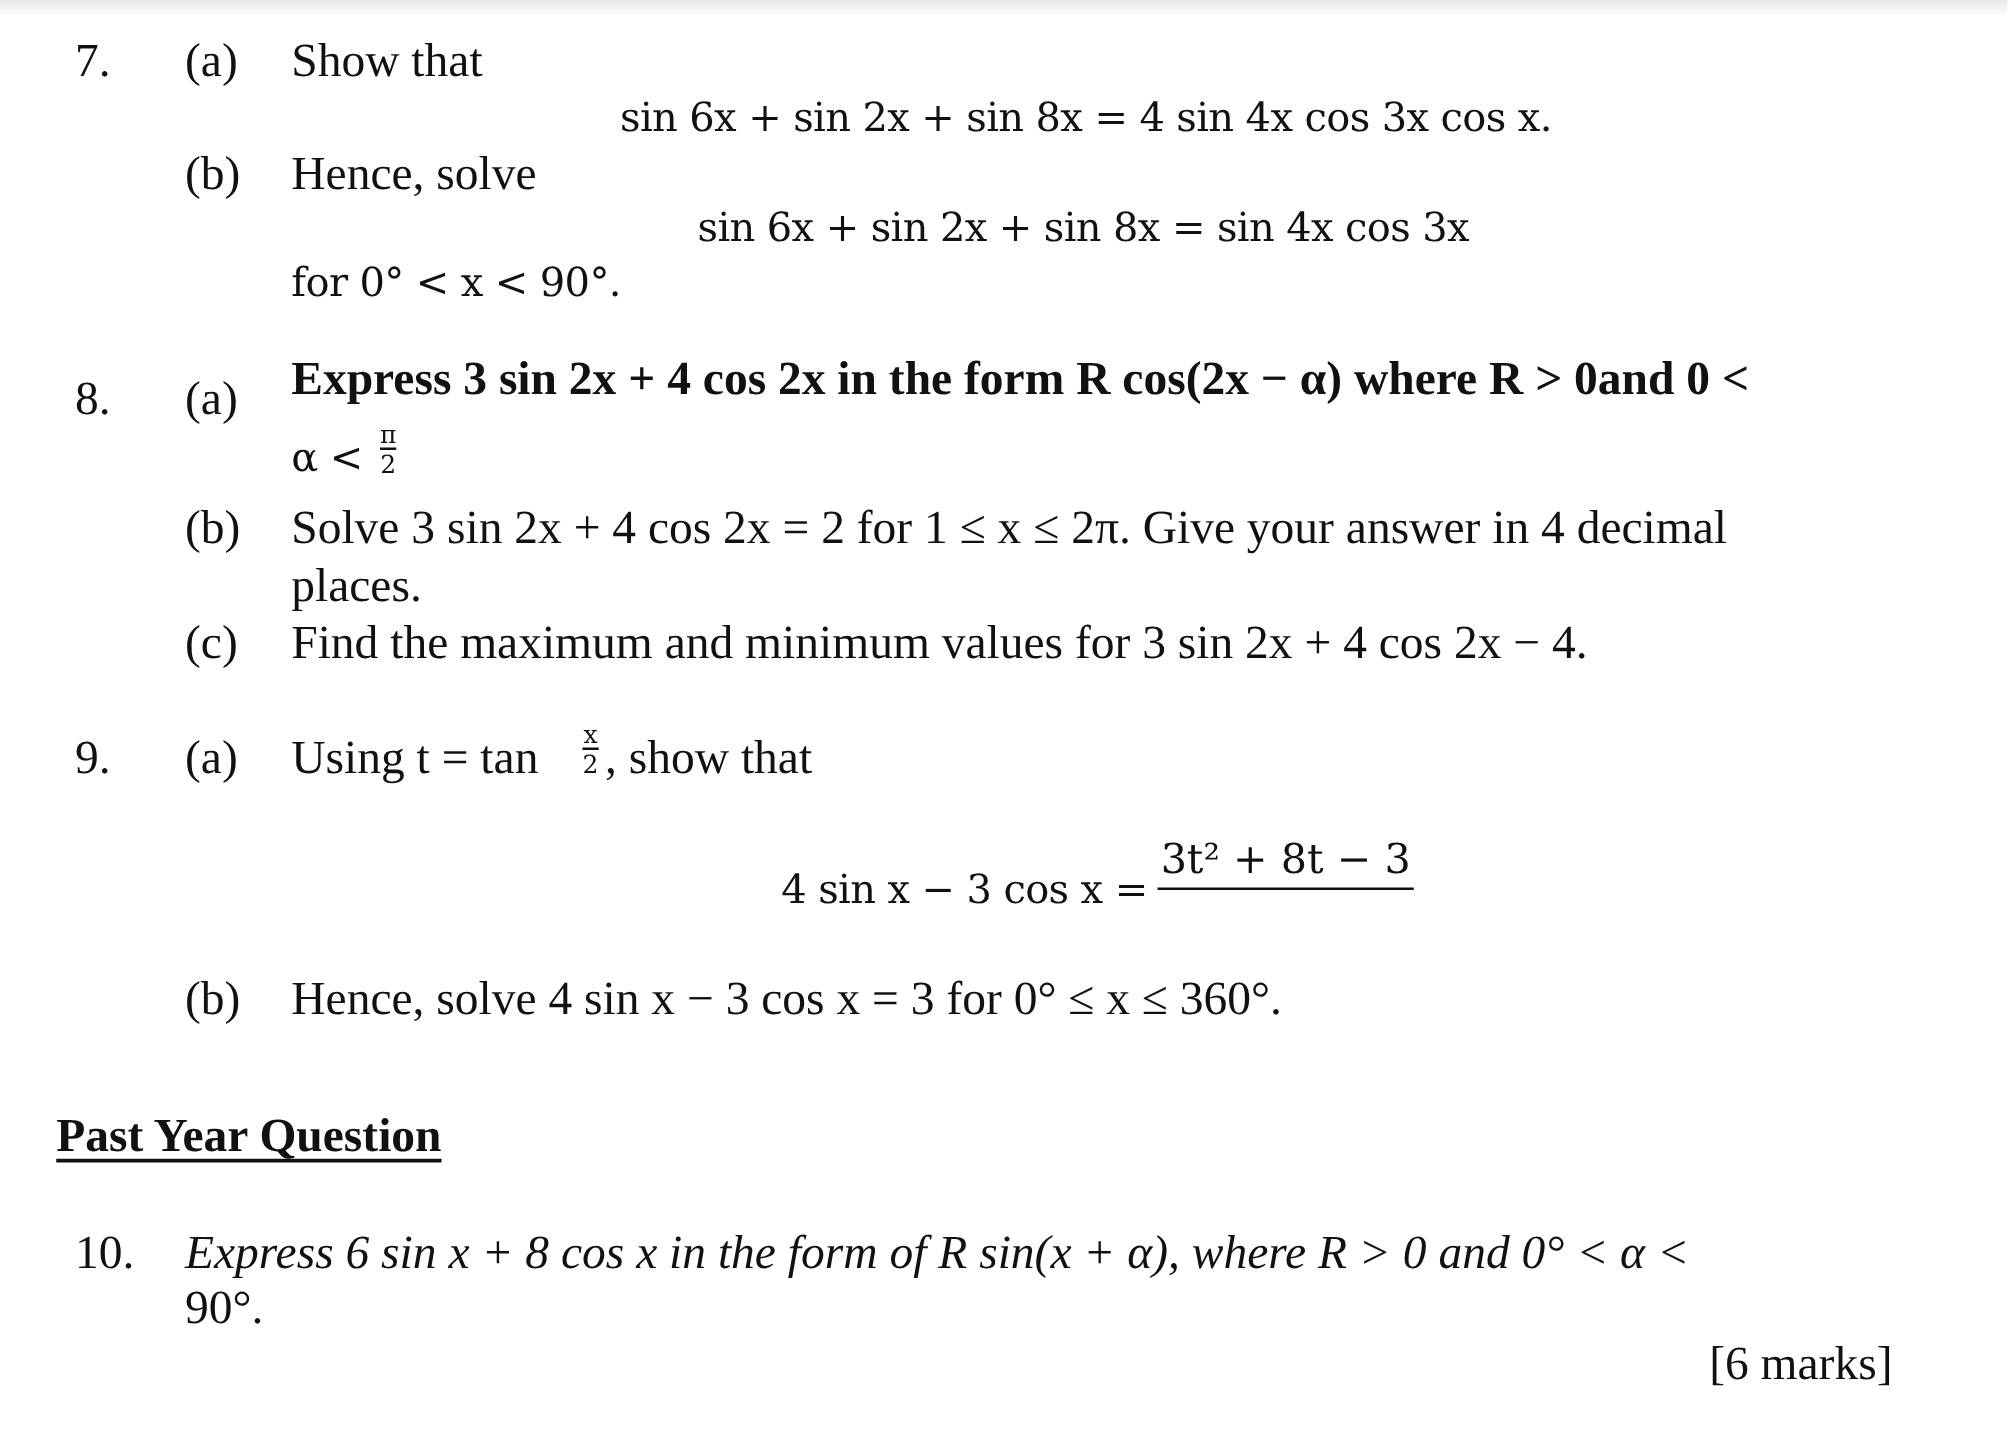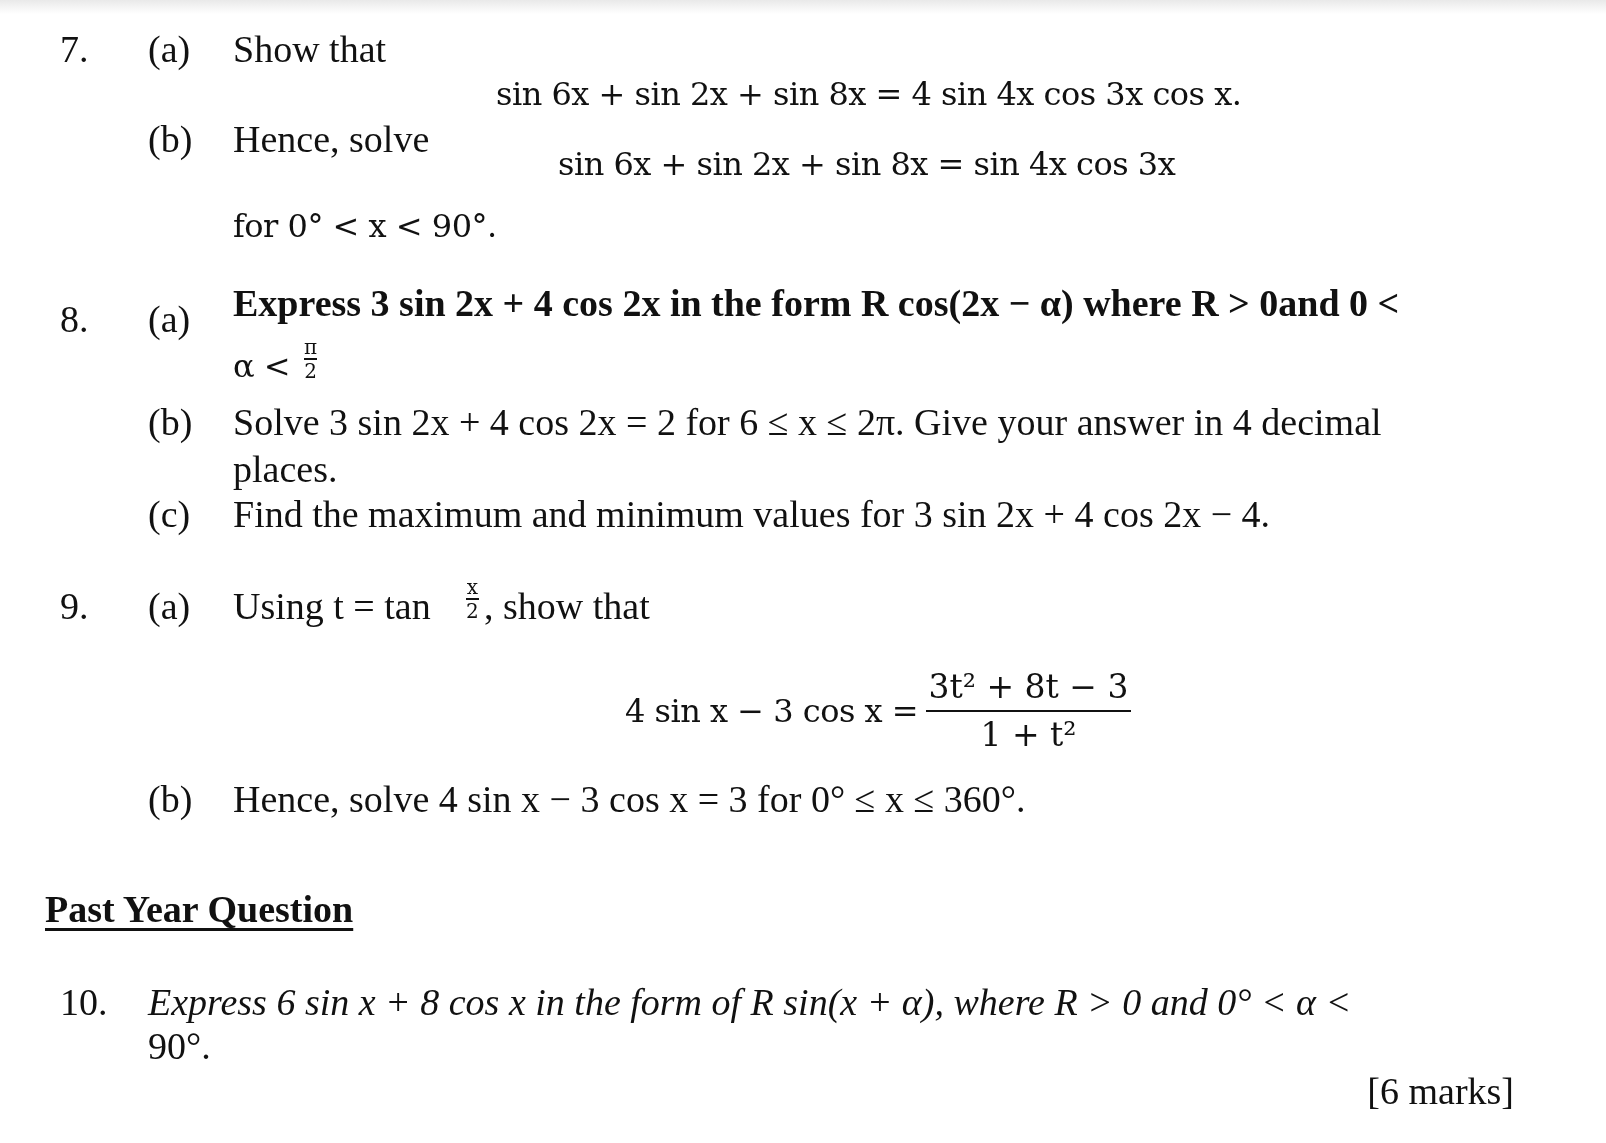--- a/index.html
+++ b/index.html
@@ -30,56 +30,55 @@
 
 <div class="topshade"></div>
 
 <div>
   <span class="abs" style="left:60px;top:30px;">7.</span>
   <span class="abs" style="left:148px;top:30px;">(a)</span>
   <span class="abs" style="left:233px;top:30px;">Show that</span>
   <span class="abs m" style="left:496px;top:78px;">sin 6x + sin 2x + sin 8x = 4 sin 4x cos 3x cos x.</span>
   <span class="abs" style="left:148px;top:120px;">(b)</span>
   <span class="abs" style="left:233px;top:120px;">Hence, solve</span>
-  <span class="abs m" style="left:558px;top:148px;">sin 6x + sin 2x + sin 8x = sin 4x cos 3x</span>
+  <span class="abs m" style="left:558px;top:166px;">sin 6x + sin 2x + sin 8x = sin 4x cos 3x</span>
   <span class="abs m" style="left:233px;top:210px;">for 0° &lt; x &lt; 90°.</span>
 </div>
 
 <div>
   <span class="abs" style="left:60px;top:300px;">8.</span>
   <span class="abs" style="left:148px;top:300px;">(a)</span>
   <span class="abs" style="left:233px;top:284px;font-weight:bold;">Express 3 sin 2x + 4 cos 2x in the form R cos(2x − α) where R &gt; 0and 0 &lt;</span>
   <span class="abs m" style="left:233px;top:350px;">α &lt;</span>
   <span class="abs frac small-frac" style="left:304px;top:336px;">
     <span class="num">π</span>
     <span class="bar"></span>
     <span class="den">2</span>
   </span>
   <span class="abs" style="left:148px;top:403px;">(b)</span>
-  <span class="abs" style="left:233px;top:403px;">Solve 3 sin 2x + 4 cos 2x = 2 for 6 ≤ x ≤ 2π. Give your answer in 4 decimal</span>
+  <span class="abs" style="left:233px;top:403px;">Solve 3 sin 2x + 4 cos 2x = 2 for 1 ≤ x ≤ 2π. Give your answer in 4 decimal</span>
   <span class="abs" style="left:233px;top:450px;">places.</span>
   <span class="abs" style="left:148px;top:495px;">(c)</span>
   <span class="abs" style="left:233px;top:495px;">Find the maximum and minimum values for 3 sin 2x + 4 cos 2x − 4.</span>
 </div>
 
 <div>
   <span class="abs" style="left:60px;top:587px;">9.</span>
   <span class="abs" style="left:148px;top:587px;">(a)</span>
   <span class="abs" style="left:233px;top:587px;">Using t = tan</span>
   <span class="abs frac small-frac" style="left:466px;top:576px;">
     <span class="num">x</span>
     <span class="bar"></span>
     <span class="den">2</span>
   </span>
   <span class="abs" style="left:484px;top:587px;">, show that</span>
   <span class="abs m" style="left:625px;top:695px;">4 sin x − 3 cos x =</span>
   <span class="abs frac big-frac" style="left:926px;top:664px;width:205px;text-align:center;">
     <span class="num">3t² + 8t − 3</span>
     <span class="bar"></span>
-    <span class="den">1 + t²</span>
   </span>
   <span class="abs" style="left:148px;top:780px;">(b)</span>
   <span class="abs" style="left:233px;top:780px;">Hence, solve 4 sin x − 3 cos x = 3 for 0° ≤ x ≤ 360°.</span>
 </div>
 
 <div>
   <span class="abs heading" style="left:45px;top:890px;">Past Year Question</span>
   <span class="abs" style="left:60px;top:983px;">10.</span>
   <span class="abs" style="left:148px;top:983px;font-style:italic;">Express 6 sin x + 8 cos x in the form of R sin(x + α), where R &gt; 0 and 0° &lt; α &lt;</span>
   <span class="abs" style="left:148px;top:1027px;">90°.</span>

